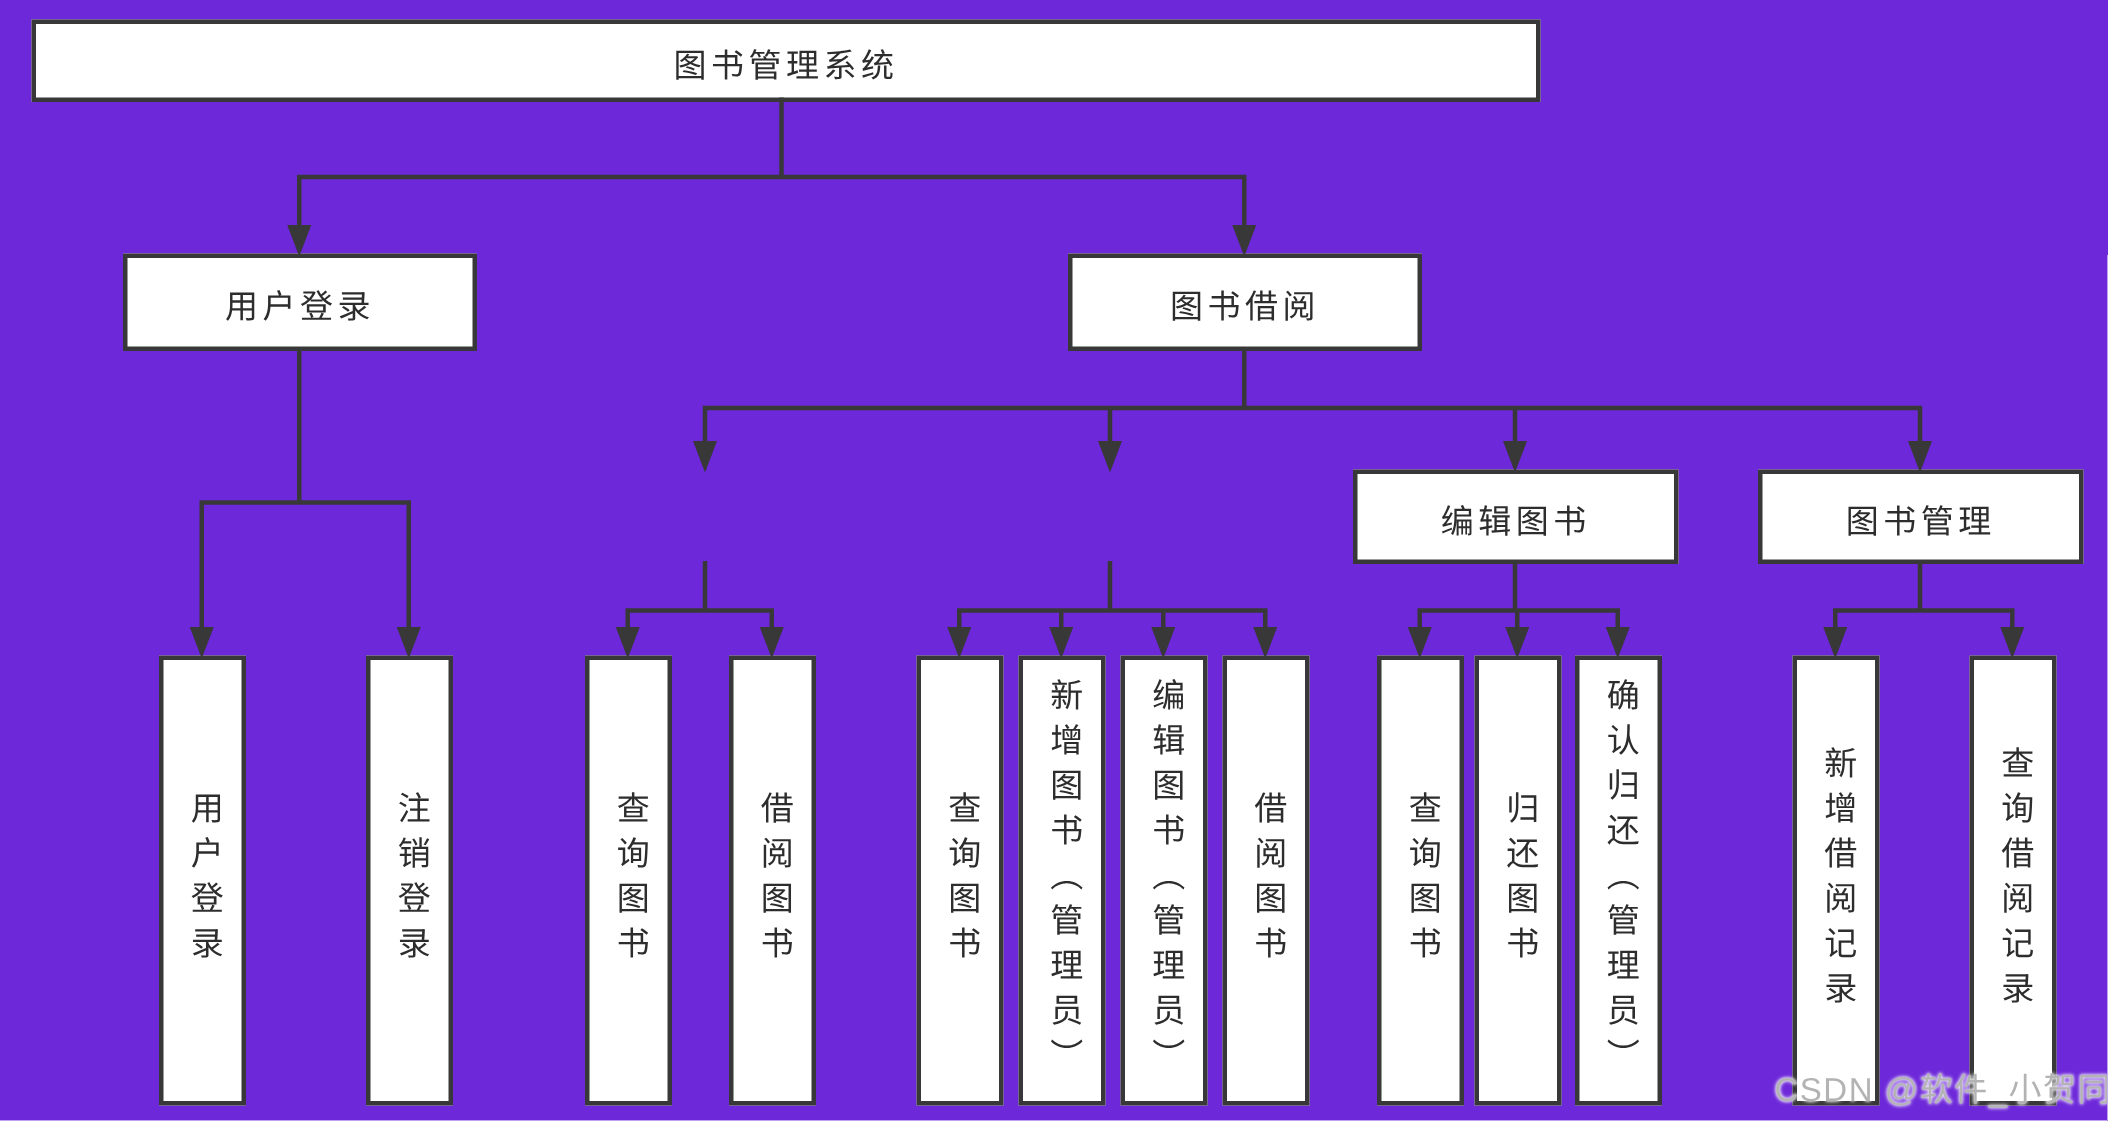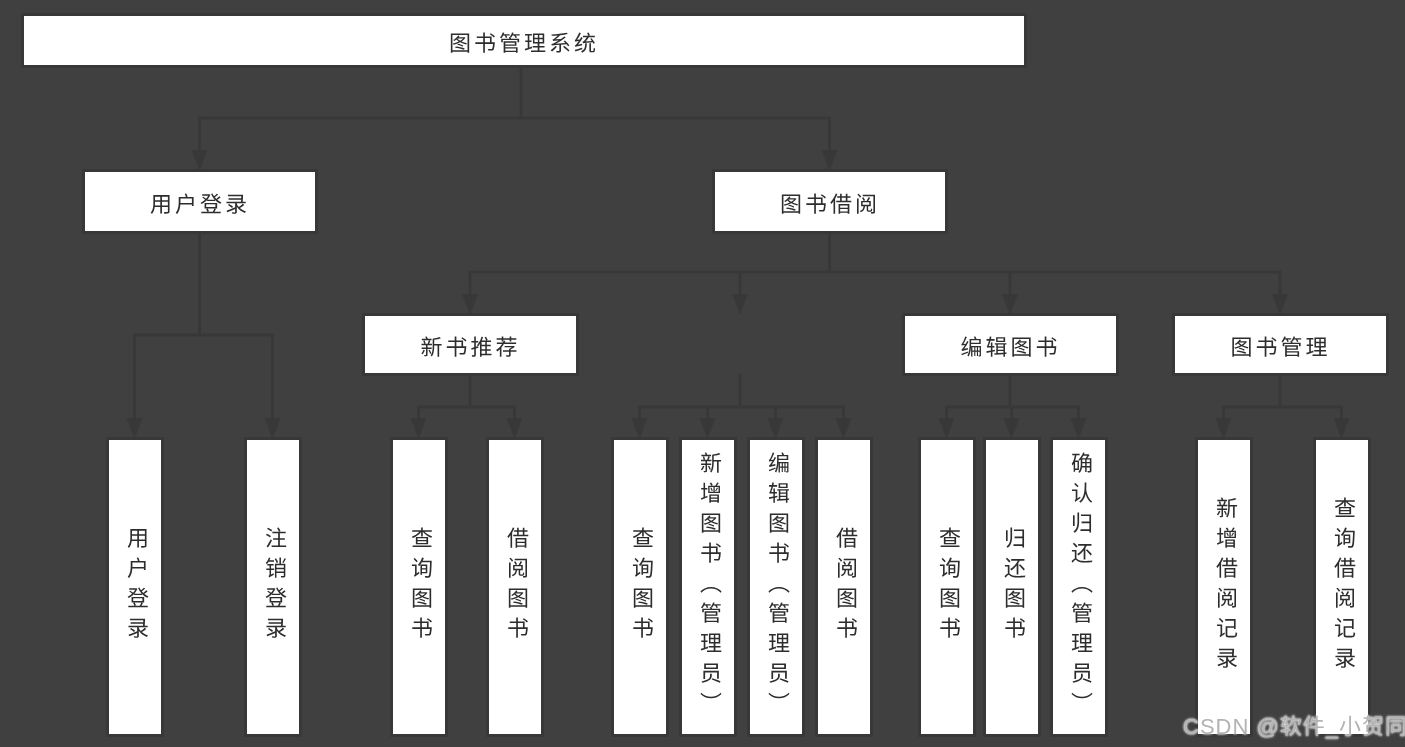--- a/index.html
+++ b/index.html
@@ -1,19 +1,19 @@
 <!DOCTYPE html>
 <html lang="zh-CN"><head>
 <meta charset="utf-8">
 <style>
   html,body { margin:0; padding:0; background:#ffffff; }
   .stage {
     position:relative;
     width:1405px; height:747px;
-    background:#404040;
+    background:#6d28d9;
     font-family:"Liberation Sans","DejaVu Sans",sans-serif;
     color:#2d2d2d;
     overflow:hidden;
   }
   .node {
     position:absolute;
     background:#ffffff;
     border:3px solid #383838;
     box-sizing:border-box;
     display:flex; align-items:center; justify-content:center;
@@ -58,23 +58,20 @@
     <span class="htext">图书管理系统</span>
   </div>
 
   <div class="node lvl2" style="left:82px">
     <span class="htext">用户登录</span>
   </div>
   <div class="node lvl2" style="left:712px">
     <span class="htext">图书借阅</span>
   </div>
 
-  <div class="node lvl3" style="left:362px">
-    <span class="htext">新书推荐</span>
-  </div>
   <div class="node lvl3" style="left:902px">
     <span class="htext">编辑图书</span>
   </div>
   <div class="node lvl3" style="left:1172px">
     <span class="htext">图书管理</span>
   </div>
 
   <div class="node leaf" style="left:106px">
     <span class="vtext">用户登录</span>
   </div>

